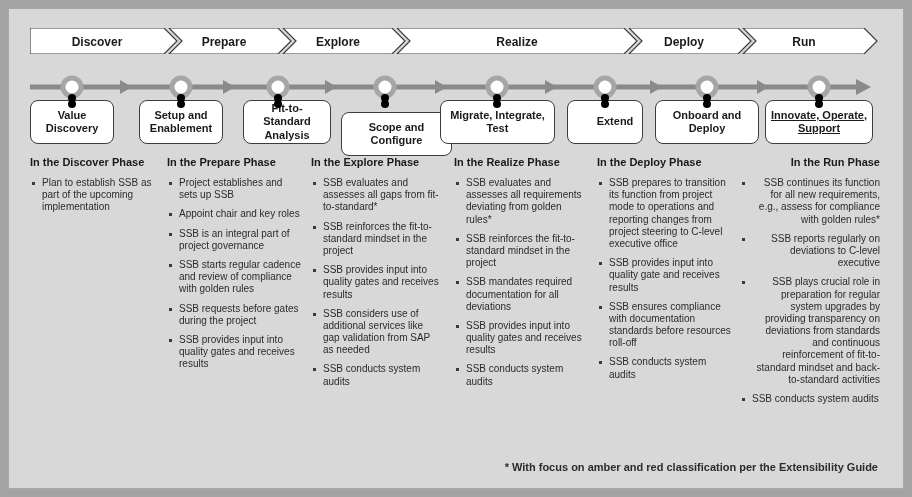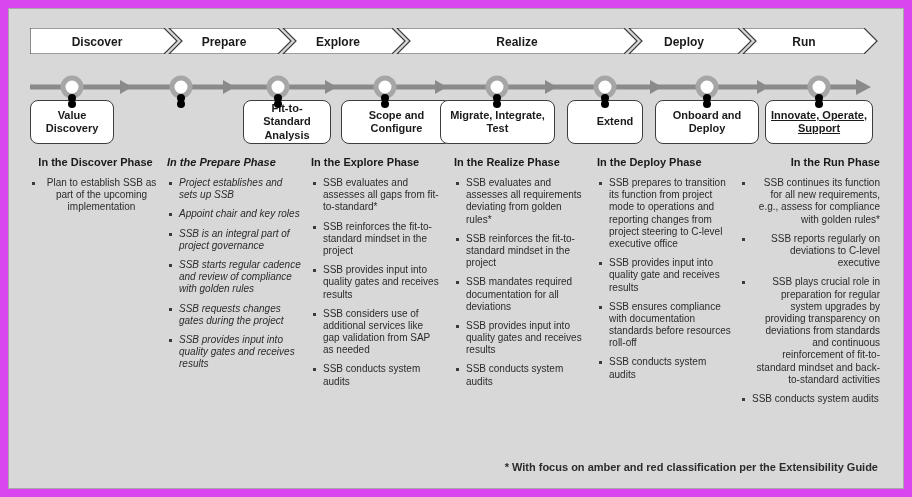--- a/index.html
+++ b/index.html
@@ -1,17 +1,17 @@
 <!DOCTYPE html>
 <html><head>
 <meta charset="utf-8">
 <style>
   * { margin:0; padding:0; box-sizing:border-box; }
   html,body { width:912px; height:497px; background:#ffffff; font-family:"Liberation Sans", sans-serif; }
-  #stage { position:relative; width:912px; height:497px; background:#d946ef; overflow:hidden; }
+  #stage { position:relative; width:912px; height:497px; background:#a3a3a3; overflow:hidden; }
   #panel { position:absolute; left:8px; top:8px; width:896px; height:481px;
            background:#d8d8d8; border:1px solid #a8a8a8; }
 
   
   #phase-bar { position:absolute; left:30px; top:28px; width:848px; height:26px; }
   #phase-bar path { fill:#ffffff; stroke:#3d3d3d; stroke-width:1.2; }
   #phase-bar text { font-size:12px; font-weight:bold; fill:#1a1a1a; text-anchor:middle; }
 
   
   #timeline { position:absolute; left:0; top:70px; width:912px; height:50px; z-index:3; pointer-events:none; }
@@ -110,42 +110,43 @@
       <g>
         <circle cx="819" cy="17" r="9" fill="#fff" stroke="#a6a6a6" stroke-width="5"></circle>
         <line x1="819" y1="28" x2="819" y2="34" stroke="#000" stroke-width="3"></line>
         <circle cx="819" cy="28" r="4" fill="#000"></circle>
           <circle cx="819" cy="34" r="4" fill="#000"></circle>
       </g>
     </g>
   </svg>
 
   <div class="ms-box" style="left:30px;  width:84px;">Value Discovery</div>
+  <div class="ms-box" style="left:139px; width:84px;">Setup and Enablement</div>
   <div class="ms-box" style="left:243px; width:88px;">Fit-to-Standard Analysis</div>
-  <div class="ms-box" style="left:341px; width:111px;">Scope and Configure</div>
+  <div class="ms-box" style="left:341px; width:111px;margin-top:12px;">Scope and Configure</div>
   <div class="ms-box" style="left:440px; width:115px;">Migrate, Integrate, Test</div>
   <div class="ms-box" style="left:567px; width:76px;padding-left:24px;">Extend</div>
   <div class="ms-box" style="left:655px; width:104px;">Onboard and Deploy</div>
   <div class="ms-box" style="left:765px; width:108px;text-decoration:underline;">Innovate, Operate, Support</div>
 
-  <div class="col" style="left:30px; width:131px;text-align:center;">
+  <div class="col" style="left:30px; width:131px;">
     <h3>In the Discover Phase</h3>
     <ul>
       <li>Plan to establish SSB as part of the upcoming implementation</li>
     </ul>
   </div>
 
-  <div class="col" style="left:167px; width:134px;font-style:italic;">
+  <div class="col" style="left:167px; width:134px;">
     <h3>In the Prepare Phase</h3>
     <ul>
       <li>Project establishes and sets up SSB</li>
       <li>Appoint chair and key roles</li>
       <li>SSB is an integral part of project governance</li>
       <li>SSB starts regular cadence and review of compliance with golden rules</li>
-      <li>SSB requests changes gates during the project</li>
+      <li>SSB requests before gates during the project</li>
       <li>SSB provides input into quality gates and receives results</li>
     </ul>
   </div>
 
   <div class="col" style="left:311px; width:131px;">
     <h3>In the Explore Phase</h3>
     <ul>
       <li>SSB evaluates and assesses all gaps from fit-to-standard*</li>
       <li>SSB reinforces the fit-to-standard mindset in the project</li>
       <li>SSB provides input into quality gates and receives results</li>

